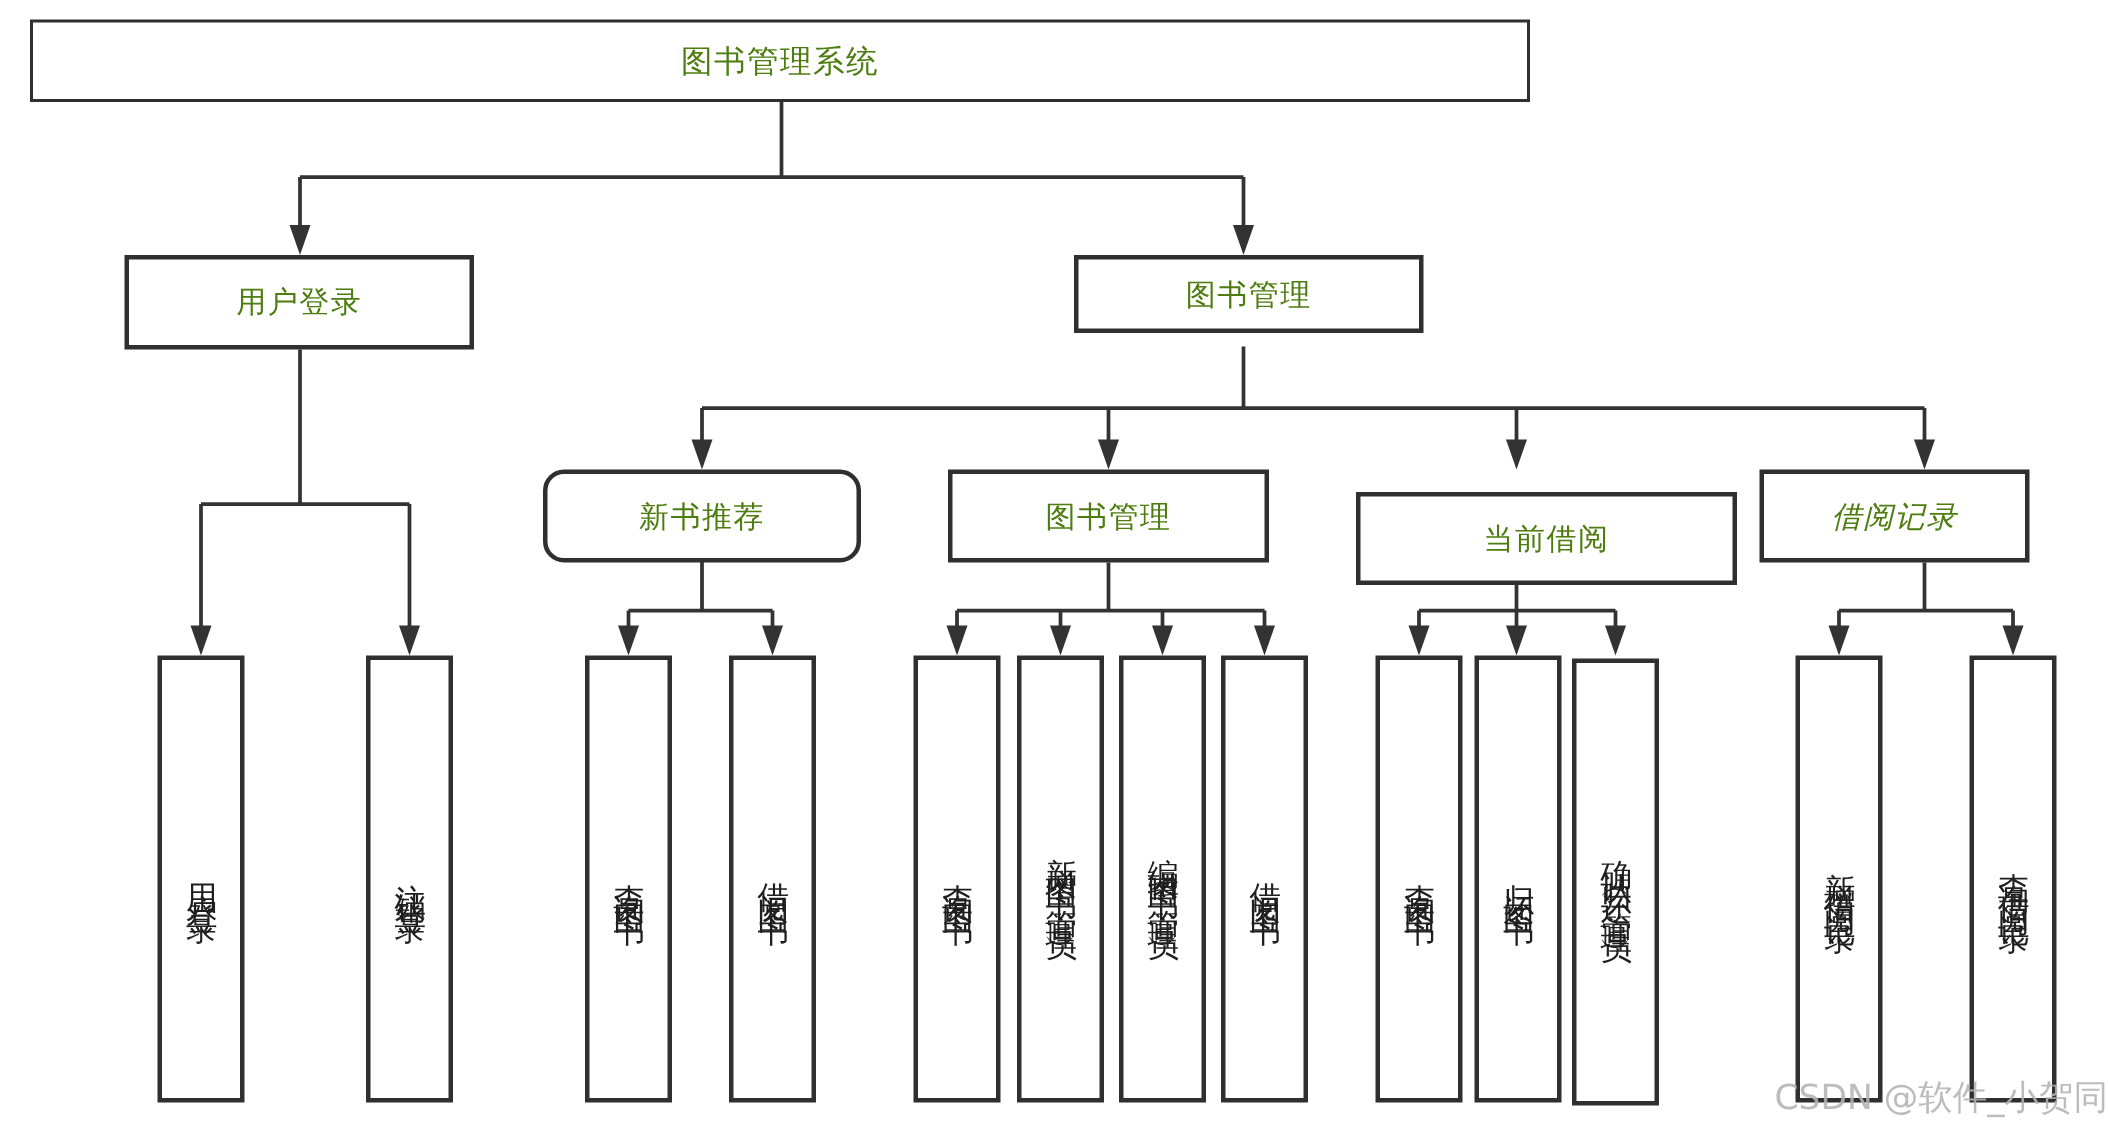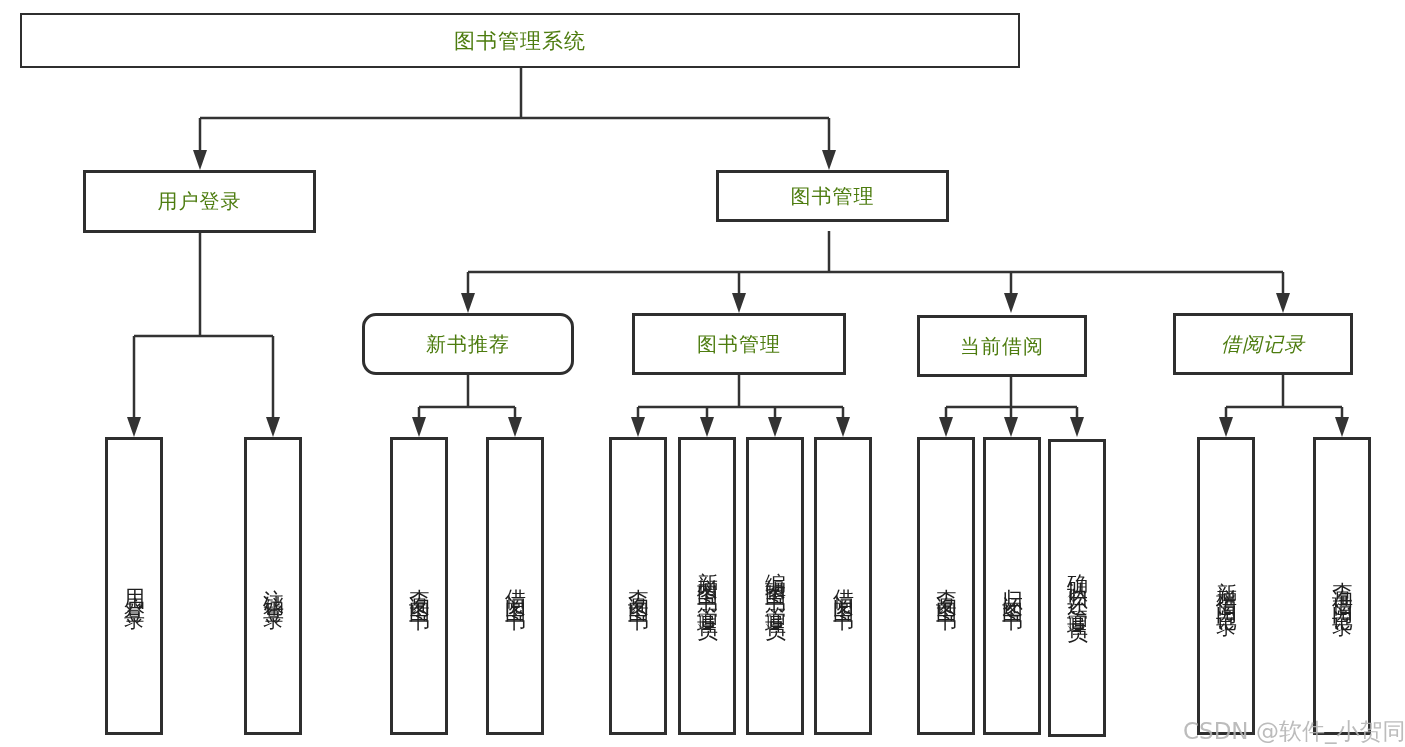--- a/index.html
+++ b/index.html
@@ -136,21 +136,21 @@
   <div class="node" style="left:716px; top:170px; width:233px; height:52px;">
     <span class="hlabel">图书管理</span>
   </div>
 
   <div class="node" style="left:362px; top:313px; width:212px; height:62px;border-radius:14px;">
     <span class="hlabel">新书推荐</span>
   </div>
   <div class="node" style="left:632px; top:313px; width:214px; height:62px;">
     <span class="hlabel">图书管理</span>
   </div>
-  <div class="node" style="left:904px; top:315px; width:170px; height:62px;margin-left:13px;">
+  <div class="node" style="left:904px; top:328px; width:254px; height:62px;">
     <span class="hlabel">当前借阅</span>
   </div>
   <div class="node" style="left:1173px; top:313px; width:180px; height:62px;font-style:italic;">
     <span class="hlabel">借阅记录</span>
   </div>
 
   <div class="node" style="left:105px; top:437px; width:58px; height:298px;">
     <span class="vlabel">用户登录</span>
   </div>
   <div class="node" style="left:244px; top:437px; width:58px; height:298px;">

